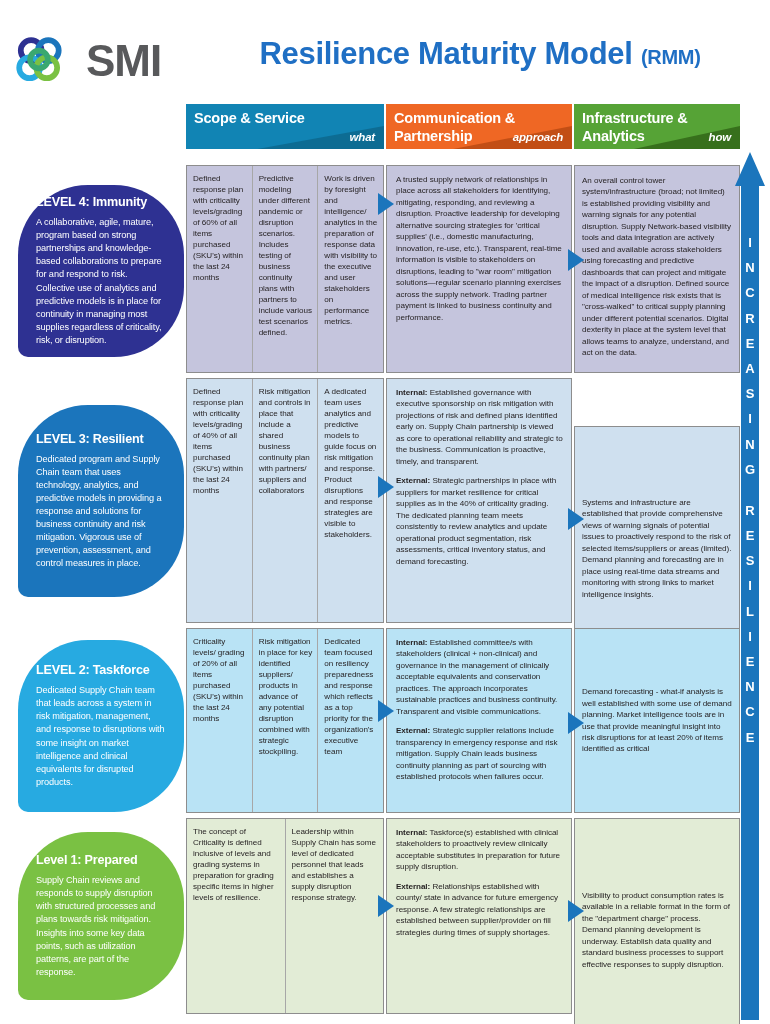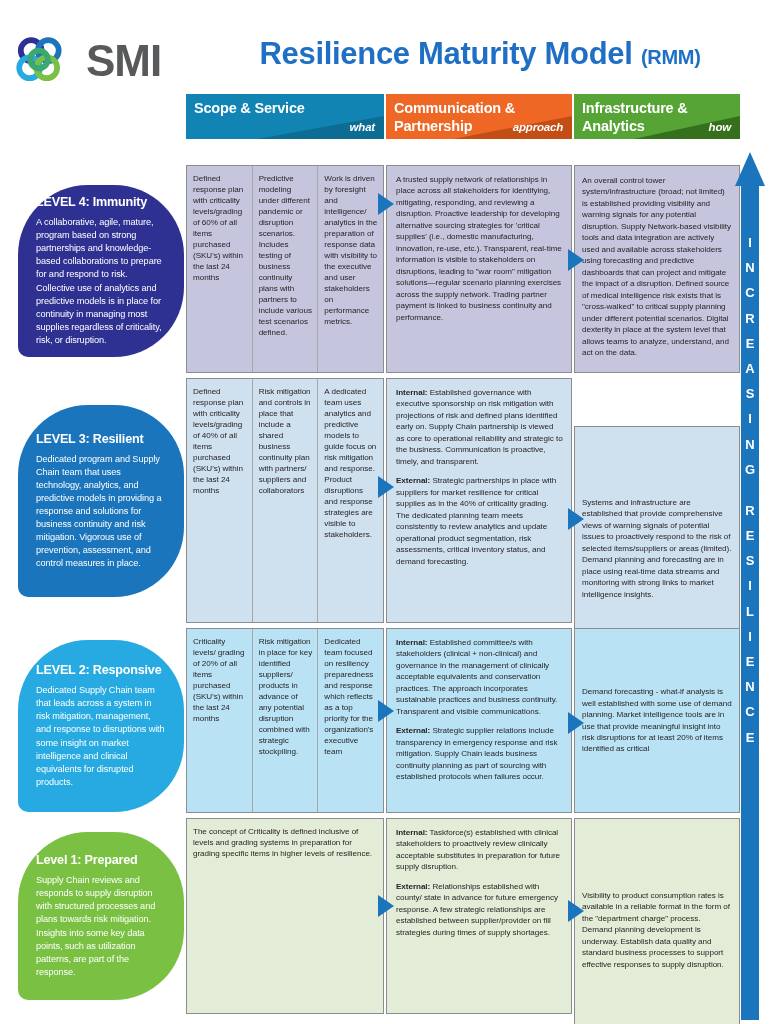--- a/index.html
+++ b/index.html
@@ -33,21 +33,21 @@
     color: #1f6fc4;
     font-size: 31px; font-weight: bold;
     font-family: "Liberation Sans", sans-serif;
     letter-spacing: -0.3px;
     white-space: nowrap;
   }
   .main-title .sub { font-size: 20px; font-weight: bold; }
 
   
   .col-head {
-    position: absolute; top: 94px; height: 45px;
+    position: absolute; top: 104px; height: 45px;
     overflow: hidden; color: #ffffff;
   }
   .col-head .ribbon {
     position: absolute; inset: 0;
   }
   .col-head .ch-title {
     position: absolute; left: 8px; top: 6px;
     font-size: 14.5px; font-weight: bold; line-height: 1.22;
     letter-spacing: -0.2px; z-index: 3;
   }
@@ -217,21 +217,21 @@
       <div class="body-cell infra-cell" style="left: 574px; top: 378px; width: 166px; height: 245px; background: rgb(207, 224, 239); margin-top: 48px;">
         <p>Systems and infrastructure are established that provide comprehensive views of warning signals of potential issues to proactively respond to the risk of selected items/suppliers or areas (limited). Demand planning and forecasting are in place using real-time data streams and monitoring with strong links to market intelligence insights.</p>
       </div>
       <svg class="conn" viewBox="0 0 16 22" preserveAspectRatio="none" style="left: 378px; top: 476px;">
         <polygon points="0,0 16,11 0,22" fill="#1b75bc"></polygon>
       </svg>
       <svg class="conn" viewBox="0 0 16 22" preserveAspectRatio="none" style="left: 568px; top: 508px;">
         <polygon points="0,0 16,11 0,22" fill="#1b75bc"></polygon>
       </svg>
       <div class="bubble" style="left: 18px; top: 640px; width: 166px; height: 172px; background: rgb(39, 170, 225);">
-        <div class="b-title">LEVEL 2:  Responsive</div>
+        <div class="b-title">LEVEL 2:  Taskforce</div>
         <div class="b-desc">Dedicated Supply Chain team that leads across a system in risk mitigation, management, and response to disruptions with some insight on market intelligence and clinical equivalents for disrupted products.</div>
       </div>
       <div class="body-cell" style="left: 186px; top: 628px; width: 198px; height: 185px; background: rgb(185, 227, 245);">
         <div class="sub3">
           <div>Criticality levels/ grading of 20% of all items purchased (SKU's) within the last 24 months</div>
           <div>Risk mitigation in place for key identified suppliers/ products in advance of any potential disruption combined with strategic stockpiling.</div>
           <div>Dedicated team focused on resiliency preparedness and response which reflects as a top priority for the organization's executive team</div>
         </div>
       </div>
       <div class="body-cell para-cell" style="left: 386px; top: 628px; width: 186px; height: 185px; background: rgb(185, 227, 245);">
@@ -247,20 +247,21 @@
       <svg class="conn" viewBox="0 0 16 22" preserveAspectRatio="none" style="left: 568px; top: 712px;">
         <polygon points="0,0 16,11 0,22" fill="#1b75bc"></polygon>
       </svg>
       <div class="bubble" style="left: 18px; top: 832px; width: 166px; height: 168px; background: rgb(122, 193, 67);">
         <div class="b-title">Level 1:  Prepared</div>
         <div class="b-desc">Supply Chain reviews and responds to supply disruption with structured processes and plans towards risk mitigation. Insights into some key data points, such as utilization patterns, are part of the response.</div>
       </div>
       <div class="body-cell" style="left: 186px; top: 818px; width: 198px; height: 196px; background: rgb(226, 236, 214);">
         <div class="sub3">
           <div>The concept of Criticality is defined inclusive of levels and grading systems in preparation for grading specific items in higher levels of resilience.</div>
+          <div>Leadership within Supply Chain has some level of dedicated personnel that leads and establishes a supply disruption response strategy.</div>
         </div>
       </div>
       <div class="body-cell para-cell" style="left: 386px; top: 818px; width: 186px; height: 196px; background: rgb(226, 236, 214);">
         <p><b>Internal:</b> Taskforce(s) established with clinical stakeholders to proactively review clinically acceptable substitutes in preparation for future supply disruption.</p>
         <p><b>External:</b> Relationships established with county/ state in advance for future emergency response. A few strategic relationships are established between supplier/provider on fill strategies during times of supply shortages.</p>
       </div>
       <div class="body-cell infra-cell" style="left: 574px; top: 818px; width: 166px; height: 224px; background: rgb(226, 236, 214);">
         <p>Visibility to product consumption rates is available in a reliable format in the form of the "department charge" process. Demand planning development is underway. Establish data quality and standard business processes to support effective responses to supply disruption.</p>
       </div>
       <svg class="conn" viewBox="0 0 16 22" preserveAspectRatio="none" style="left: 378px; top: 895px;">

